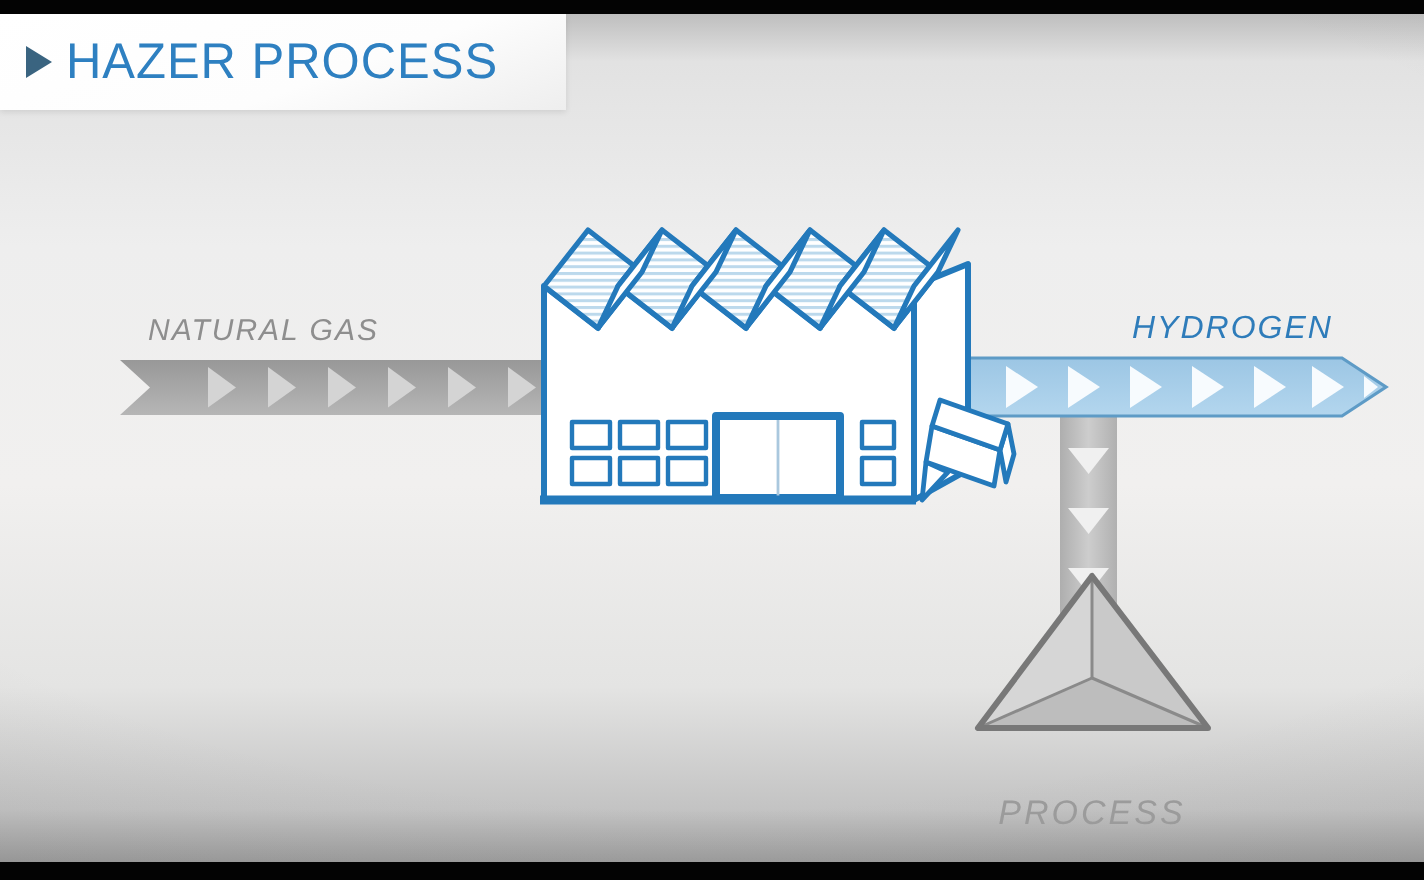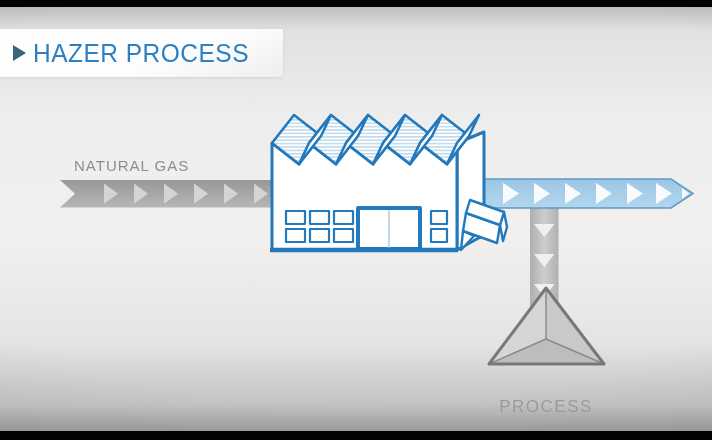--- a/index.html
+++ b/index.html
@@ -10,33 +10,33 @@
       radial-gradient(ellipse 120% 90% at 50% 42%, rgba(255,255,255,0.0) 55%, rgba(60,60,60,0.14) 100%),
       linear-gradient(180deg,#b4b4b4 0%,#e2e2e2 7%,#eeeeee 28%,#f1f0ef 55%,#e4e4e3 78%,#c3c3c3 92%,#8f8f8f 100%);
   }
   .bar{position:absolute;left:0;width:712px;background:#030303;}
   .bar.top{top:0;height:7px;}
   .bar.bottom{bottom:0;height:9px;}
   .title-banner{
     position:absolute;left:0;top:7px;width:283px;height:48px;
     background:linear-gradient(160deg,#ffffff 0%,#fdfdfd 60%,#eeeeee 100%);
     box-shadow:0 1px 3px rgba(0,0,0,0.10);
-    display:flex;align-items:center;padding-left:13px;box-sizing:border-box;gap:7px;margin-top:22px;
+    display:flex;align-items:center;padding-left:13px;box-sizing:border-box;gap:7px;
   }
   .play-tri{
     width:0;height:0;flex:none;
     border-top:8.5px solid transparent;border-bottom:8.5px solid transparent;
     border-left:13px solid #3a6480;
   }
   .title-text{
     font-size:25px;font-weight:400;color:#2e80c1;letter-spacing:0.5px;white-space:nowrap;
     transform:scaleX(0.98);transform-origin:left center;
   }
   .diagram-svg{position:absolute;left:0;top:0;}
-  .flow-label{position:absolute;white-space:nowrap;}
+  .flow-label{position:absolute;white-space:nowrap;font-style:italic;}
   .label-gas{left:74px;top:157px;font-size:15px;color:#8e8e8e;letter-spacing:1px;}
   .label-hydrogen{left:566px;top:156px;font-size:16px;color:#2e7cba;letter-spacing:1px;}
   .label-graphite{left:466px;top:397px;width:160px;text-align:center;font-size:17px;color:#9b9b9b;letter-spacing:1.5px;}
 </style>
 </head>
 <body>
 
 <div class="stage">
 
   <div class="bar top"></div>
@@ -160,15 +160,16 @@
       <g stroke="#8a8a8a" stroke-width="1.5" fill="none">
         <line x1="546" y1="288" x2="546" y2="339"></line>
         <line x1="546" y1="339" x2="489" y2="364"></line>
         <line x1="546" y1="339" x2="604" y2="364"></line>
       </g>
       <path d="M546,288 L489,364 L604,364 Z" fill="none" stroke="#787878" stroke-width="3" stroke-linejoin="round"></path>
     </g>
   </svg>
 
   <div class="flow-label label-gas">NATURAL GAS</div>
+  <div class="flow-label label-hydrogen">HYDROGEN</div>
   <div class="flow-label label-graphite">PROCESS</div>
 
 </div>
 
 </body></html>

